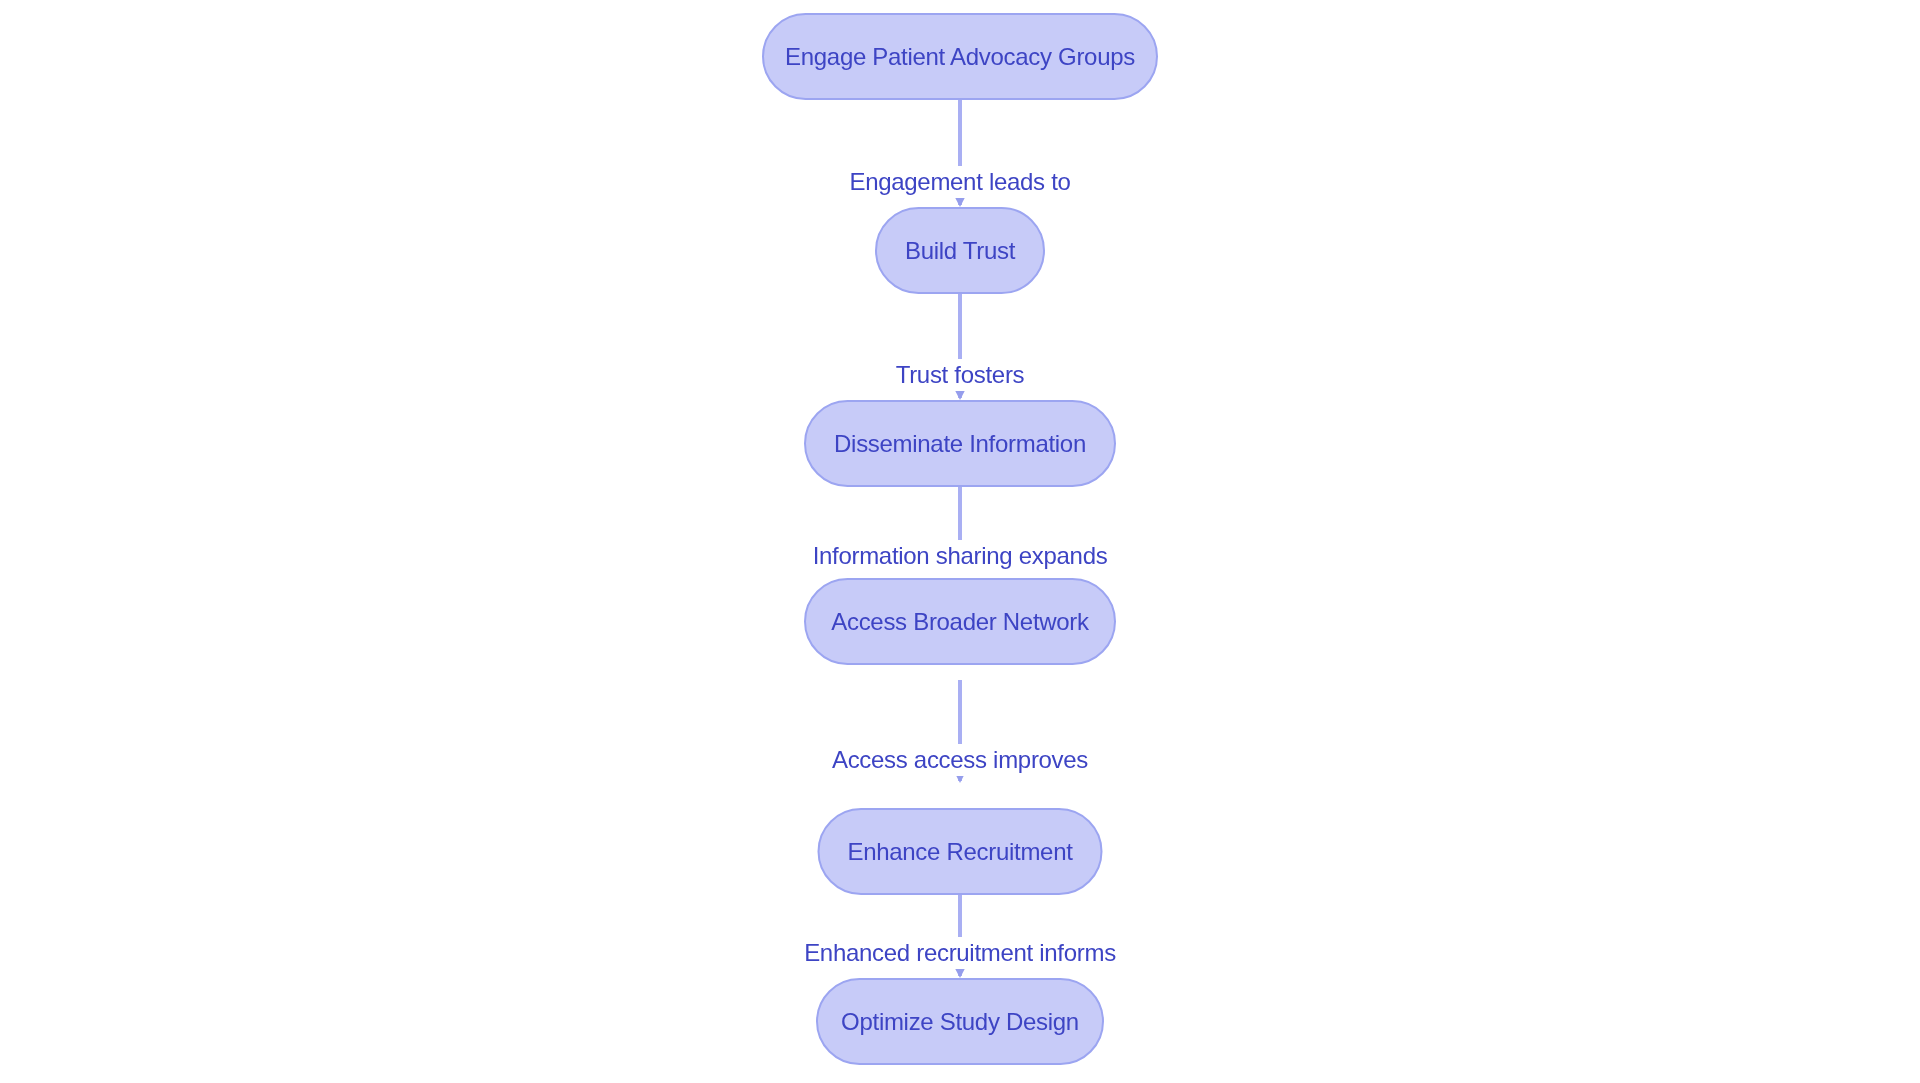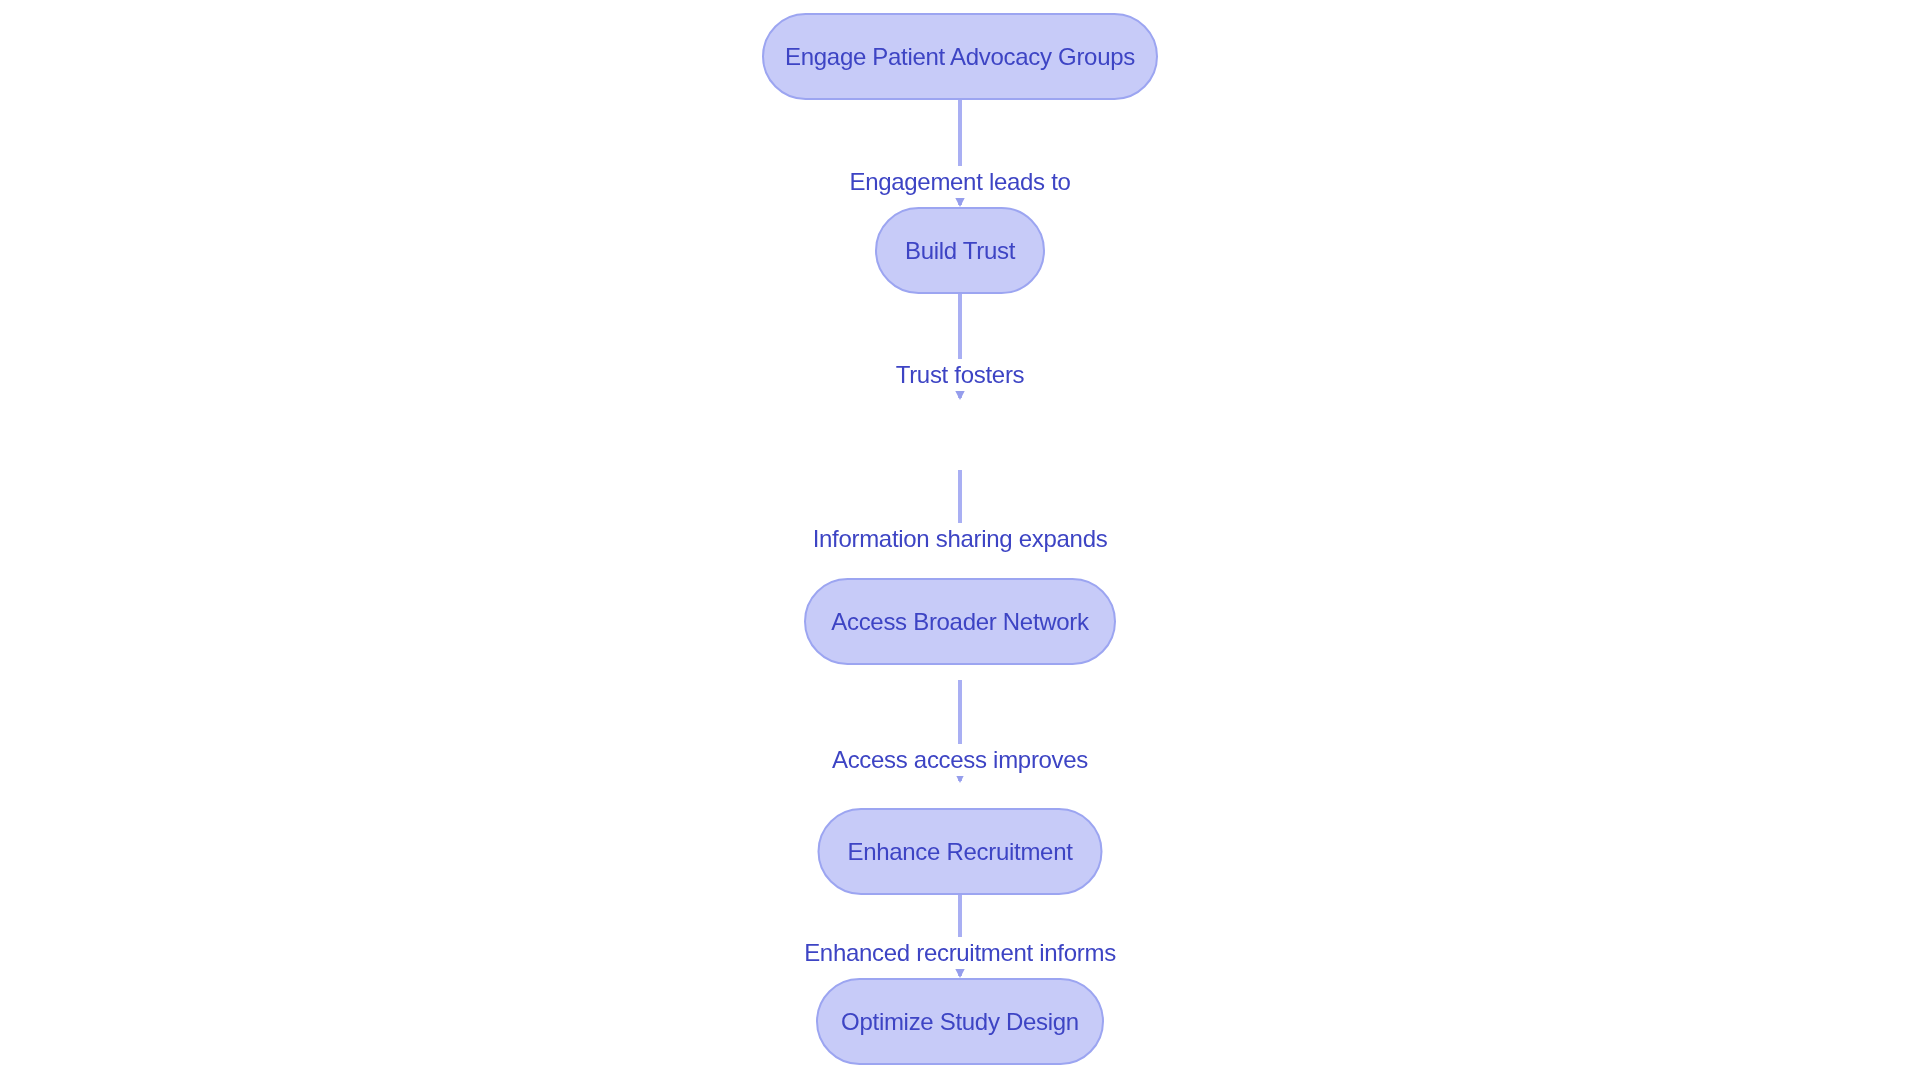--- a/index.html
+++ b/index.html
@@ -43,21 +43,21 @@
   .n6 { top: 978px; width: 288px; text-align: right; }
   
   .edge {
     position: absolute;
     left: 50%;
     transform: translateX(-50%);
     width: 460px;
   }
   .e1 { top: 100px; height: 107px; }
   .e2 { top: 293px; height: 107px; }
-  .e3 { top: 470px; height: 82px; }
+  .e3 { top: 487px; height: 82px; }
   .e4 { top: 680px; height: 103px; }
   .e5 { top: 871px; height: 107px; }
   .edge-line {
     position: absolute;
     left: 50%;
     transform: translateX(-50%);
     top: 0;
     bottom: 2px;
     width: 4px;
     background: var(--edge-line, #a9aff3);
@@ -117,20 +117,23 @@
     <div class="arrowhead"></div>
     <div class="edge-label">Enhanced recruitment informs</div>
   </div>
 
   <div class="node n1">
     <span class="node-label">Engage Patient Advocacy Groups</span>
   </div>
   <div class="node n2">
     <span class="node-label">Build Trust</span>
   </div>
+  <div class="node n3">
+    <span class="node-label">Disseminate Information</span>
+  </div>
   <div class="node n4">
     <span class="node-label">Access Broader Network</span>
   </div>
   <div class="node n5">
     <span class="node-label">Enhance Recruitment</span>
   </div>
   <div class="node n6">
     <span class="node-label">Optimize Study Design</span>
   </div>
 

